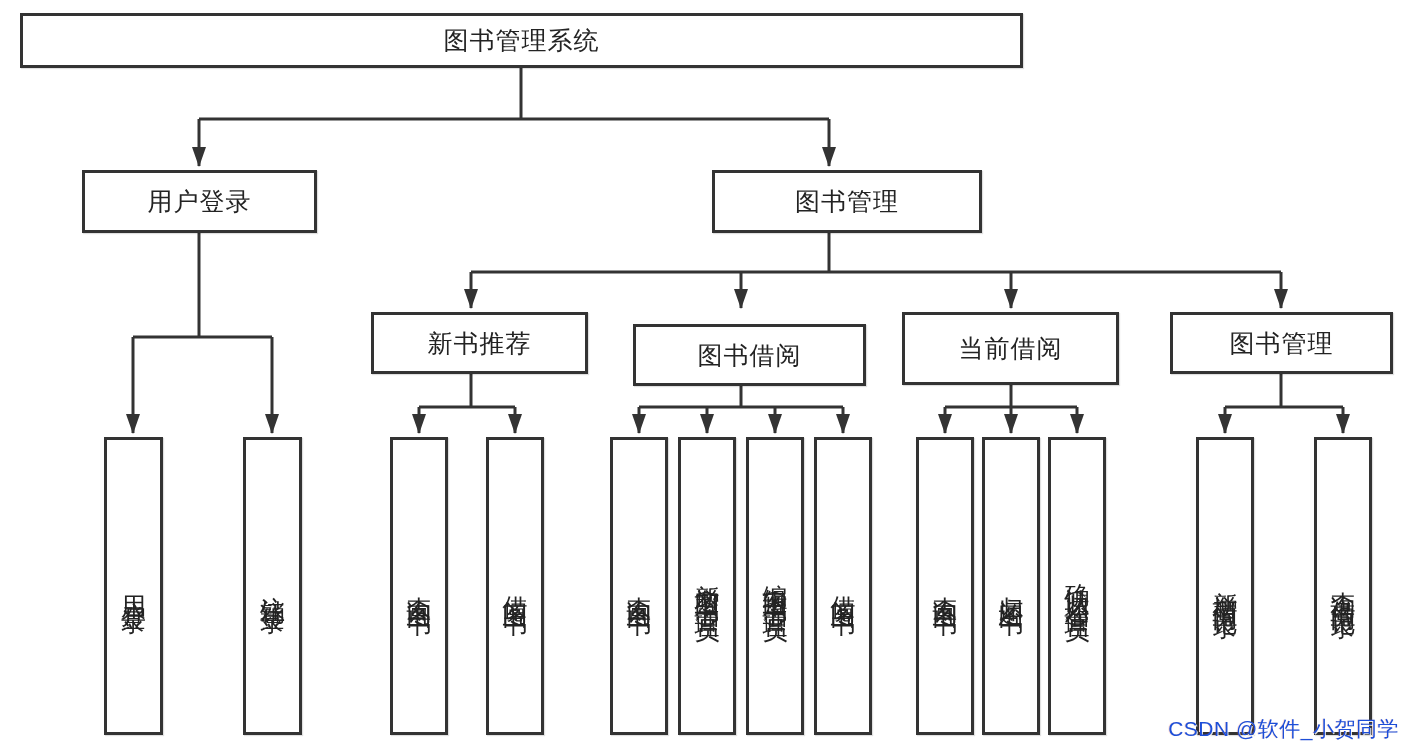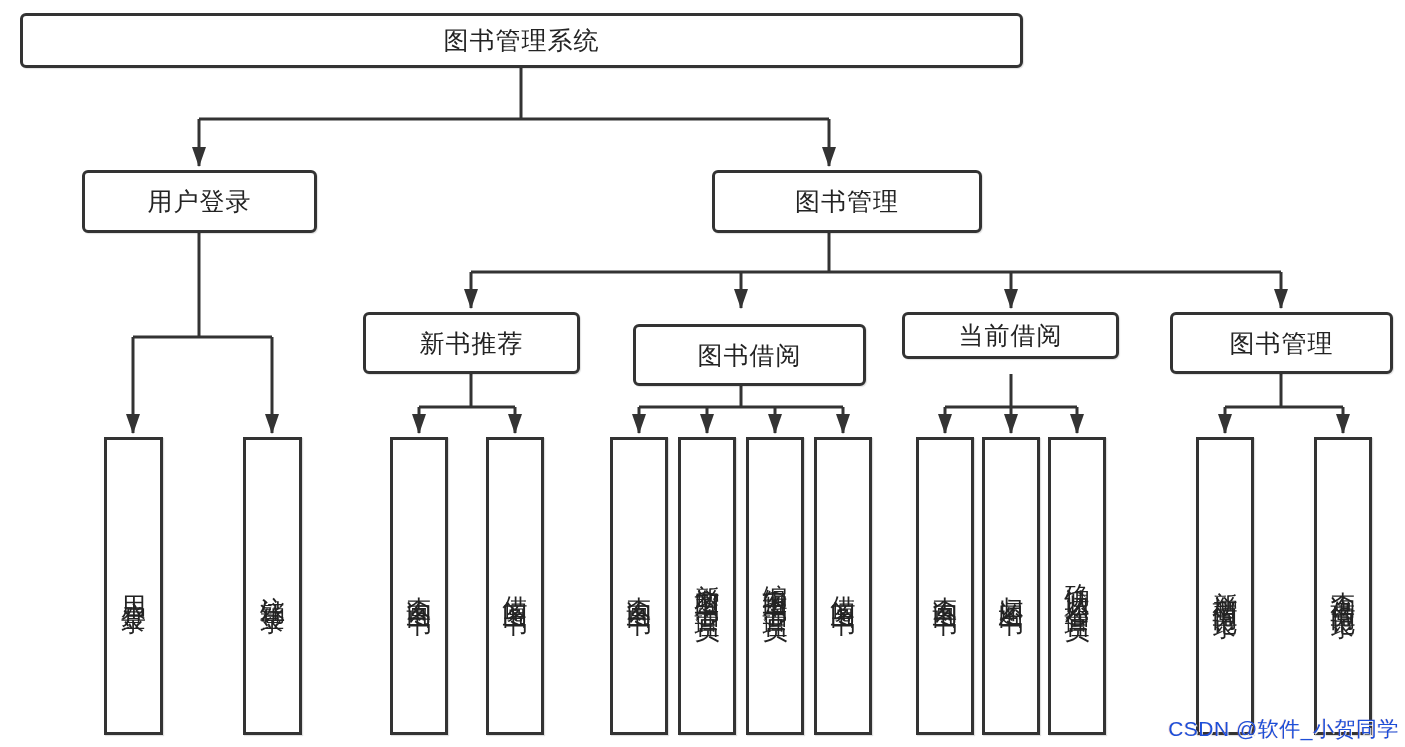--- a/index.html
+++ b/index.html
@@ -15,21 +15,21 @@
     position:absolute;
     box-sizing:border-box;
     background:#ffffff;
     border:3px solid #333333;
     display:flex;align-items:center;justify-content:center;
     color:#232323;
     font-size:25px;
     z-index:2;
     box-shadow:1px 1px 1px rgba(0,0,0,0.12);
   }
-  .h{letter-spacing:1px;white-space:nowrap;border-radius:6px;}
+  .h{letter-spacing:1px;white-space:nowrap;}
   .v{
     writing-mode:vertical-rl;
     letter-spacing:5px;
     line-height:1;
     text-align:center;
   }
   #watermark{
     position:absolute;
     right:6px;bottom:4px;
     z-index:5;
@@ -93,23 +93,23 @@
       <path d="M1225,407 V433" marker-end="url(#arrow)"></path>
       <path d="M1343,407 V433" marker-end="url(#arrow)"></path>
     </g>
   </svg>
 
   <div class="box h" style="left:20px;top:13px;width:1003px;height:55px;">图书管理系统</div>
 
   <div class="box h" style="left:82px;top:170px;width:235px;height:63px;">用户登录</div>
   <div class="box h" style="left:712px;top:170px;width:270px;height:63px;">图书管理</div>
 
-  <div class="box h" style="left:363px;top:312px;width:217px;height:62px;">新书推荐</div>
+  <div class="box h" style="left:371px;top:312px;width:217px;height:62px;">新书推荐</div>
   <div class="box h" style="left:633px;top:324px;width:233px;height:62px;">图书借阅</div>
-  <div class="box h" style="left:902px;top:312px;width:217px;height:47px;">当前借阅</div>
+  <div class="box h" style="left:902px;top:312px;width:217px;height:73px;">当前借阅</div>
   <div class="box h" style="left:1170px;top:312px;width:223px;height:62px;">图书管理</div>
 
   <div class="box v" style="left:104px;top:437px;width:59px;height:298px;">用户登录</div>
   <div class="box v" style="left:243px;top:437px;width:59px;height:298px;">注销登录</div>
 
   <div class="box v" style="left:390px;top:437px;width:58px;height:298px;">查询图书</div>
   <div class="box v" style="left:486px;top:437px;width:58px;height:298px;">借阅图书</div>
 
   <div class="box v" style="left:610px;top:437px;width:58px;height:298px;">查询图书</div>
   <div class="box v" style="left:678px;top:437px;width:58px;height:298px;">新增图书（管理员）</div>

